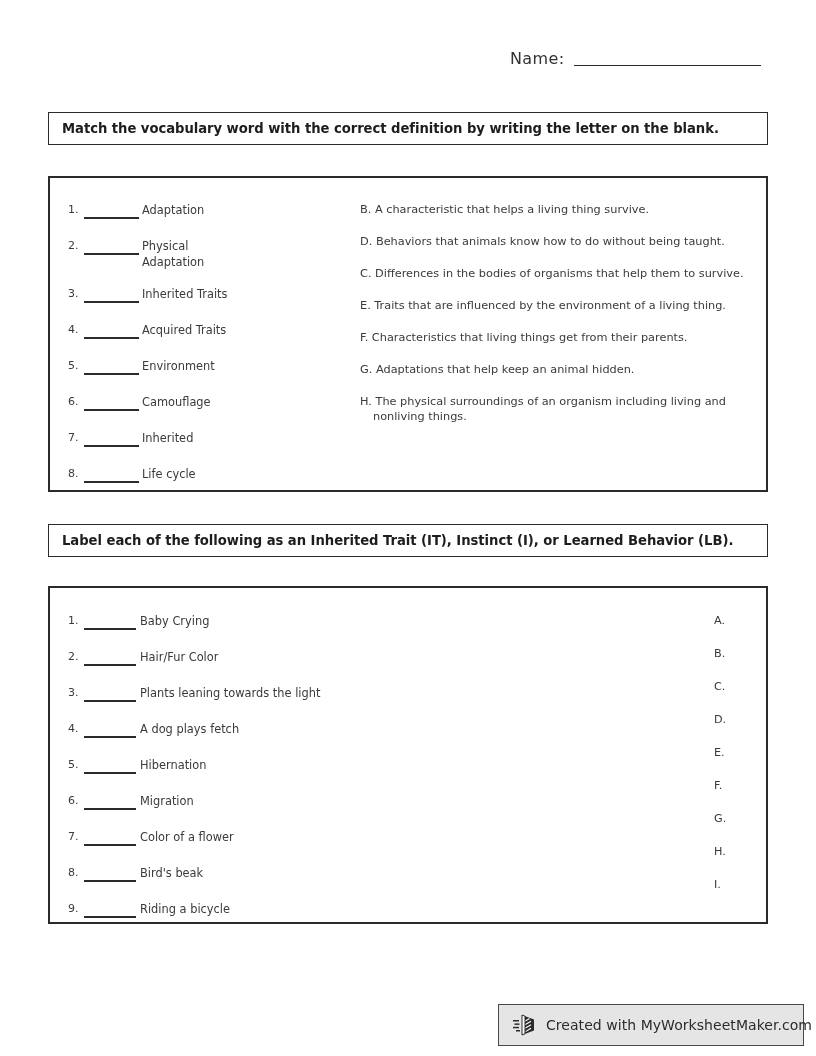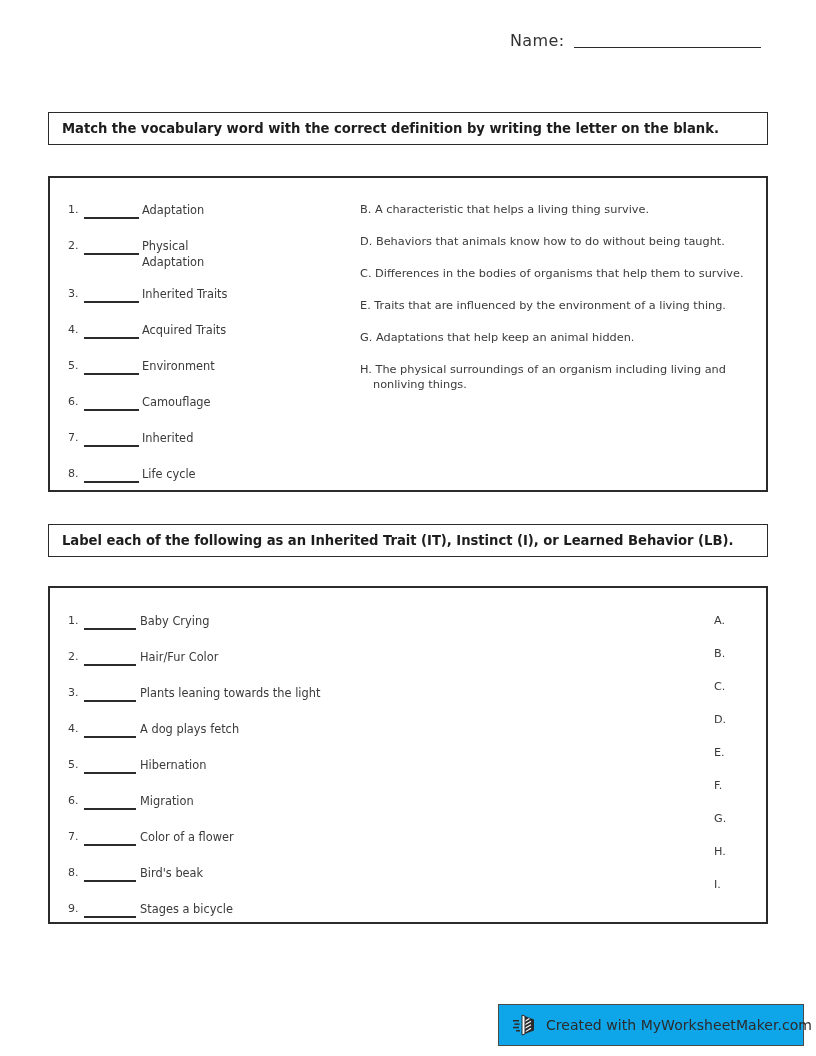--- a/index.html
+++ b/index.html
@@ -21,21 +21,21 @@
     position: absolute;
     left: 0; top: 0;
     width: 816px;
     height: 1056px;
   }
 
   
   .name-row {
     position: absolute;
     left: 510px;
-    top: 32px;
+    top: 50px;
     display: flex;
     align-items: flex-end;
   }
   .name-label {
     font-size: 16px;
     color: #333333;
     letter-spacing: 0.4px;
     line-height: 18px;
     white-space: nowrap;
   }
@@ -182,21 +182,21 @@
 
   
   .footer-badge {
     position: absolute;
     left: 498px;
     top: 1004px;
     width: 306px;
     height: 42px;
     box-sizing: border-box;
     border: 1.4px solid #4a4a4a;
-    background: #0ea5e9;
+    background: #e5e5e5;
     display: flex;
     align-items: center;
     padding-left: 14px;
   }
   .footer-logo {
     width: 26px;
     height: 24px;
     flex: 0 0 26px;
     margin-right: 7px;
     display: block;
@@ -274,20 +274,21 @@
         <span class="vocab-word">Life cycle</span>
       </div>
 
     </div>
 
     <div class="def-col">
       <div class="def-item">B. A characteristic that helps a living thing survive.</div>
       <div class="def-item">D. Behaviors that animals know how to do without being taught.</div>
       <div class="def-item">C. Differences in the bodies of organisms that help them to survive.</div>
       <div class="def-item">E. Traits that are influenced by the environment of a living thing.</div>
+      <div class="def-item">F. Characteristics that living things get from their parents.</div>
       <div class="def-item">G. Adaptations that help keep an animal hidden.</div>
       <div class="def-item">H. The physical surroundings of an organism including living and nonliving things.</div>
     </div>
   </div>
 
   <div class="instruction-box" id="instruction-2">
     <span class="instruction-text">Label each of the following as an Inherited Trait (IT), Instinct (I), or Learned Behavior (LB).</span>
   </div>
 
   <div class="content-box" id="content-box-2">
@@ -337,21 +338,21 @@
 
       <div class="label-item">
         <span class="label-num">8.</span>
         <span class="label-blank"></span>
         <span class="label-text">Bird's beak</span>
       </div>
 
       <div class="label-item">
         <span class="label-num">9.</span>
         <span class="label-blank"></span>
-        <span class="label-text">Stages a bicycle</span>
+        <span class="label-text">Riding a bicycle</span>
       </div>
 
     </div>
 
     <div class="letter-col">
       <div class="letter-item">A.</div>
       <div class="letter-item">B.</div>
       <div class="letter-item">C.</div>
       <div class="letter-item">D.</div>
       <div class="letter-item">E.</div>

